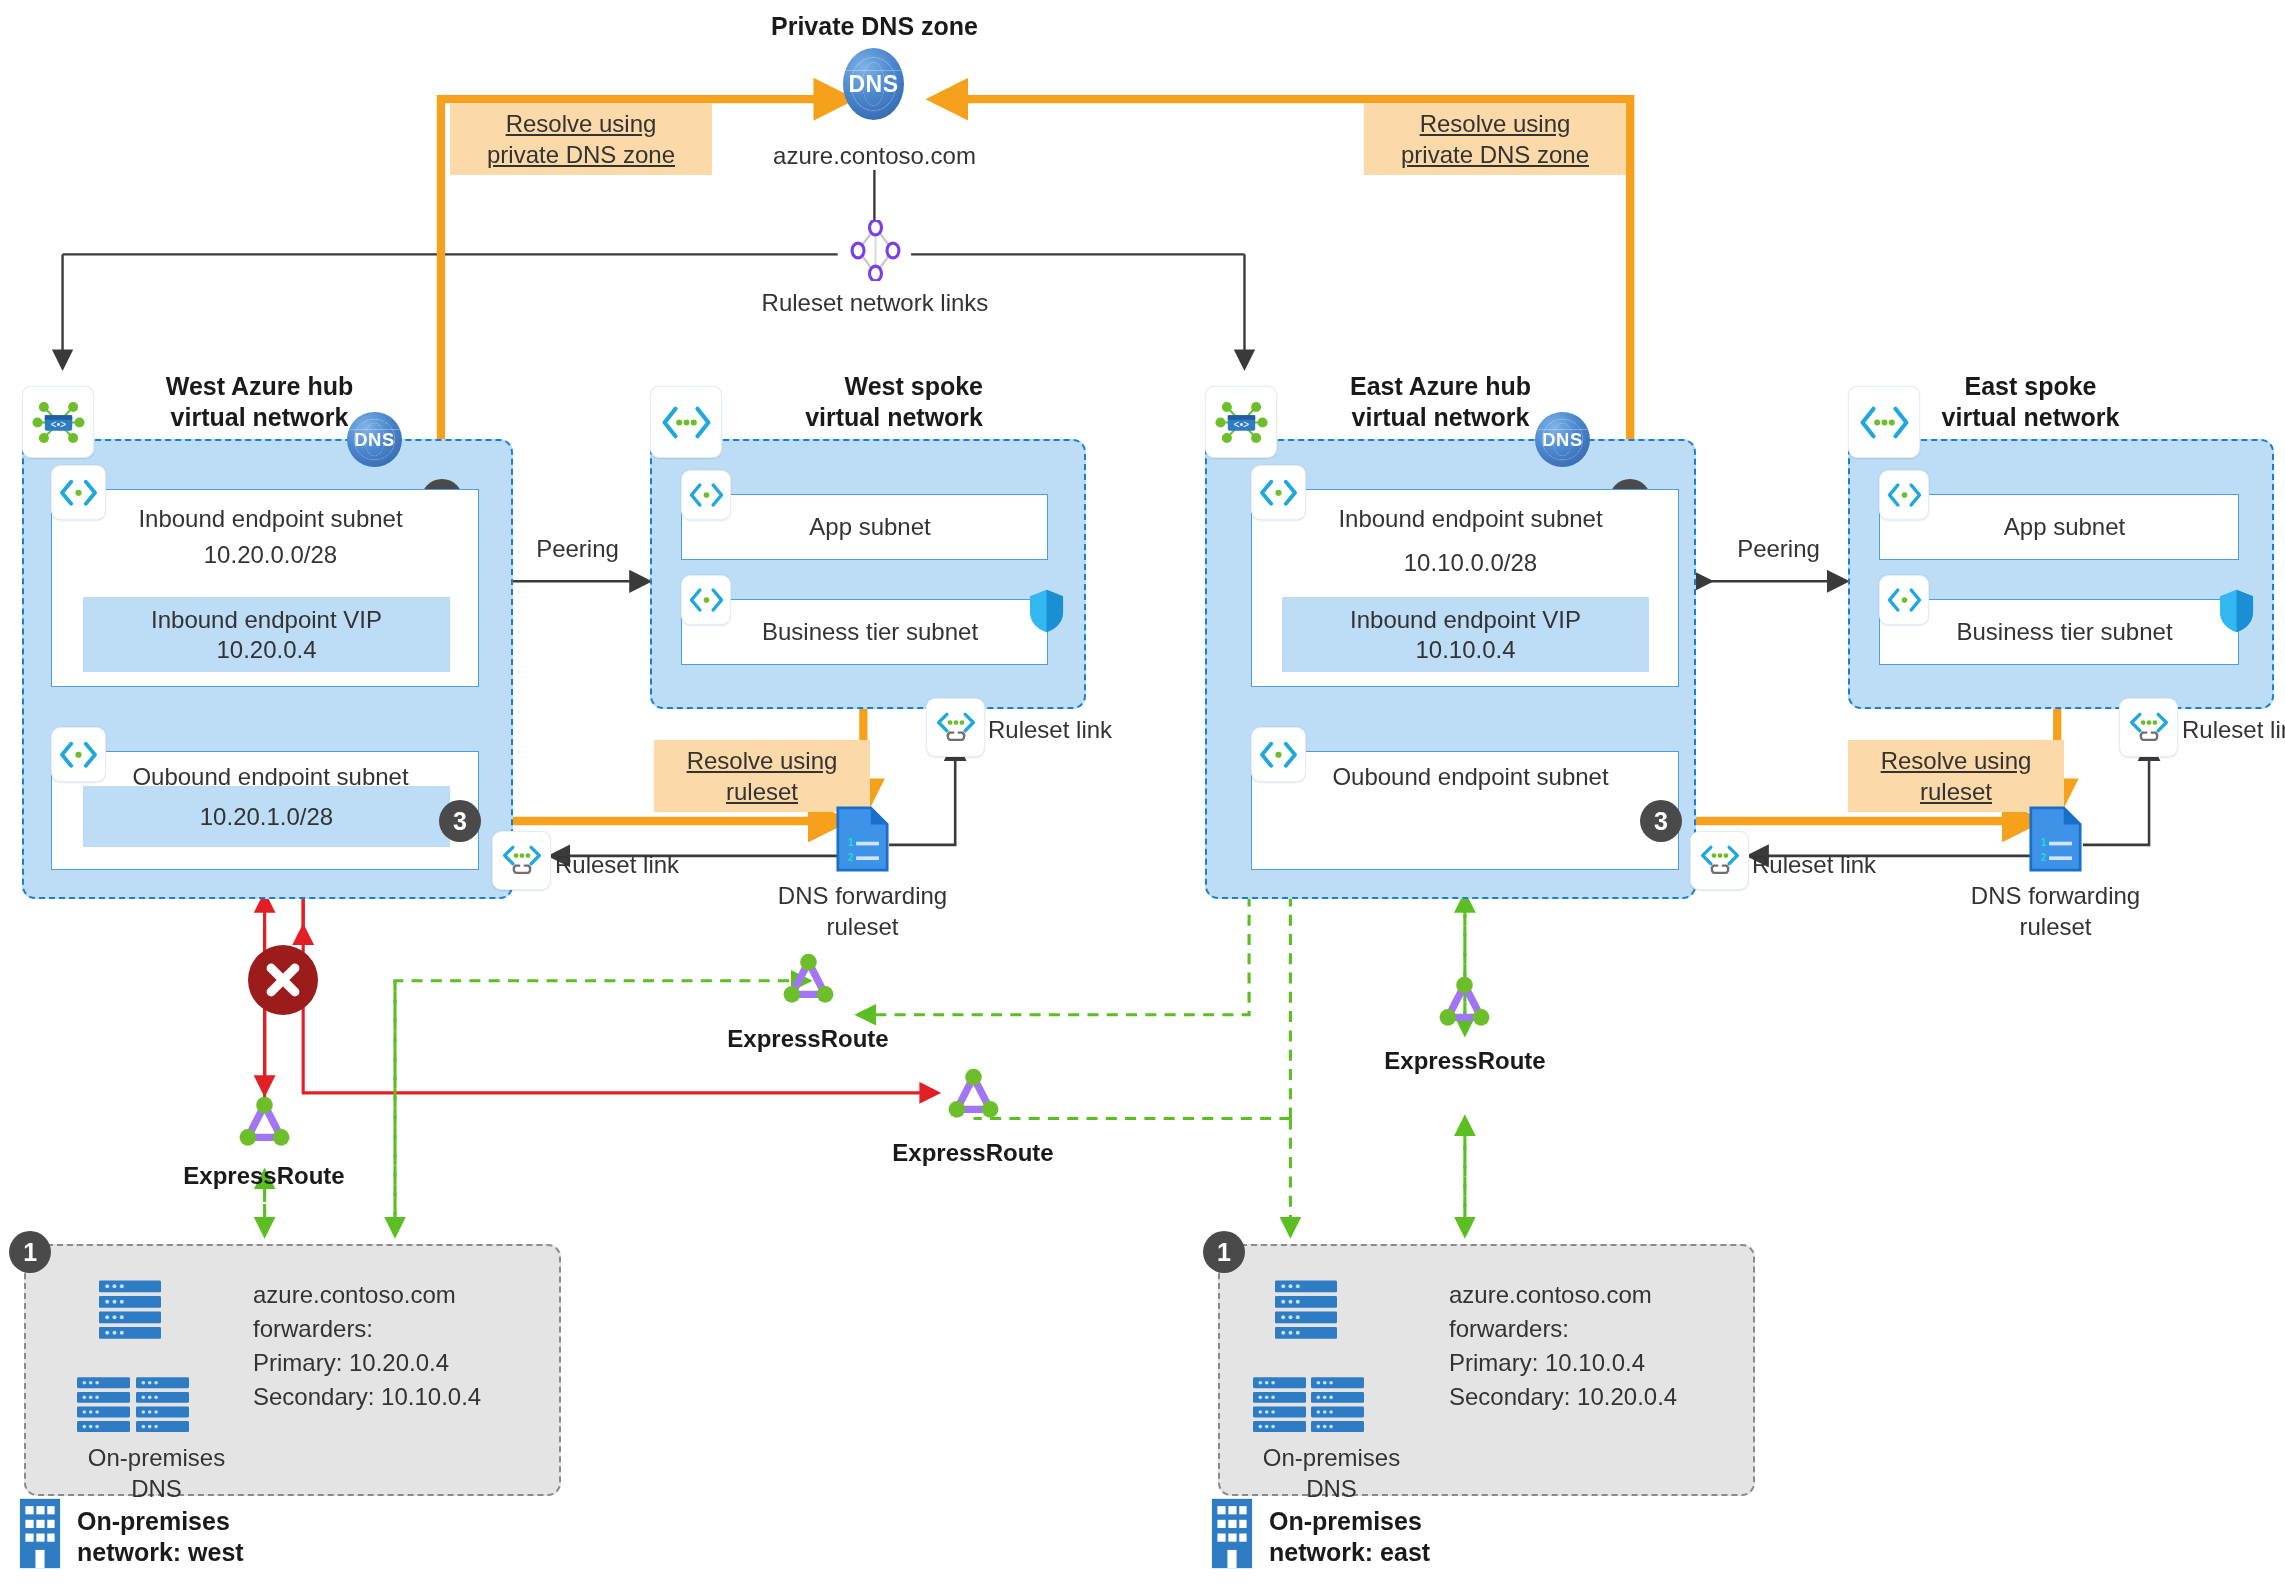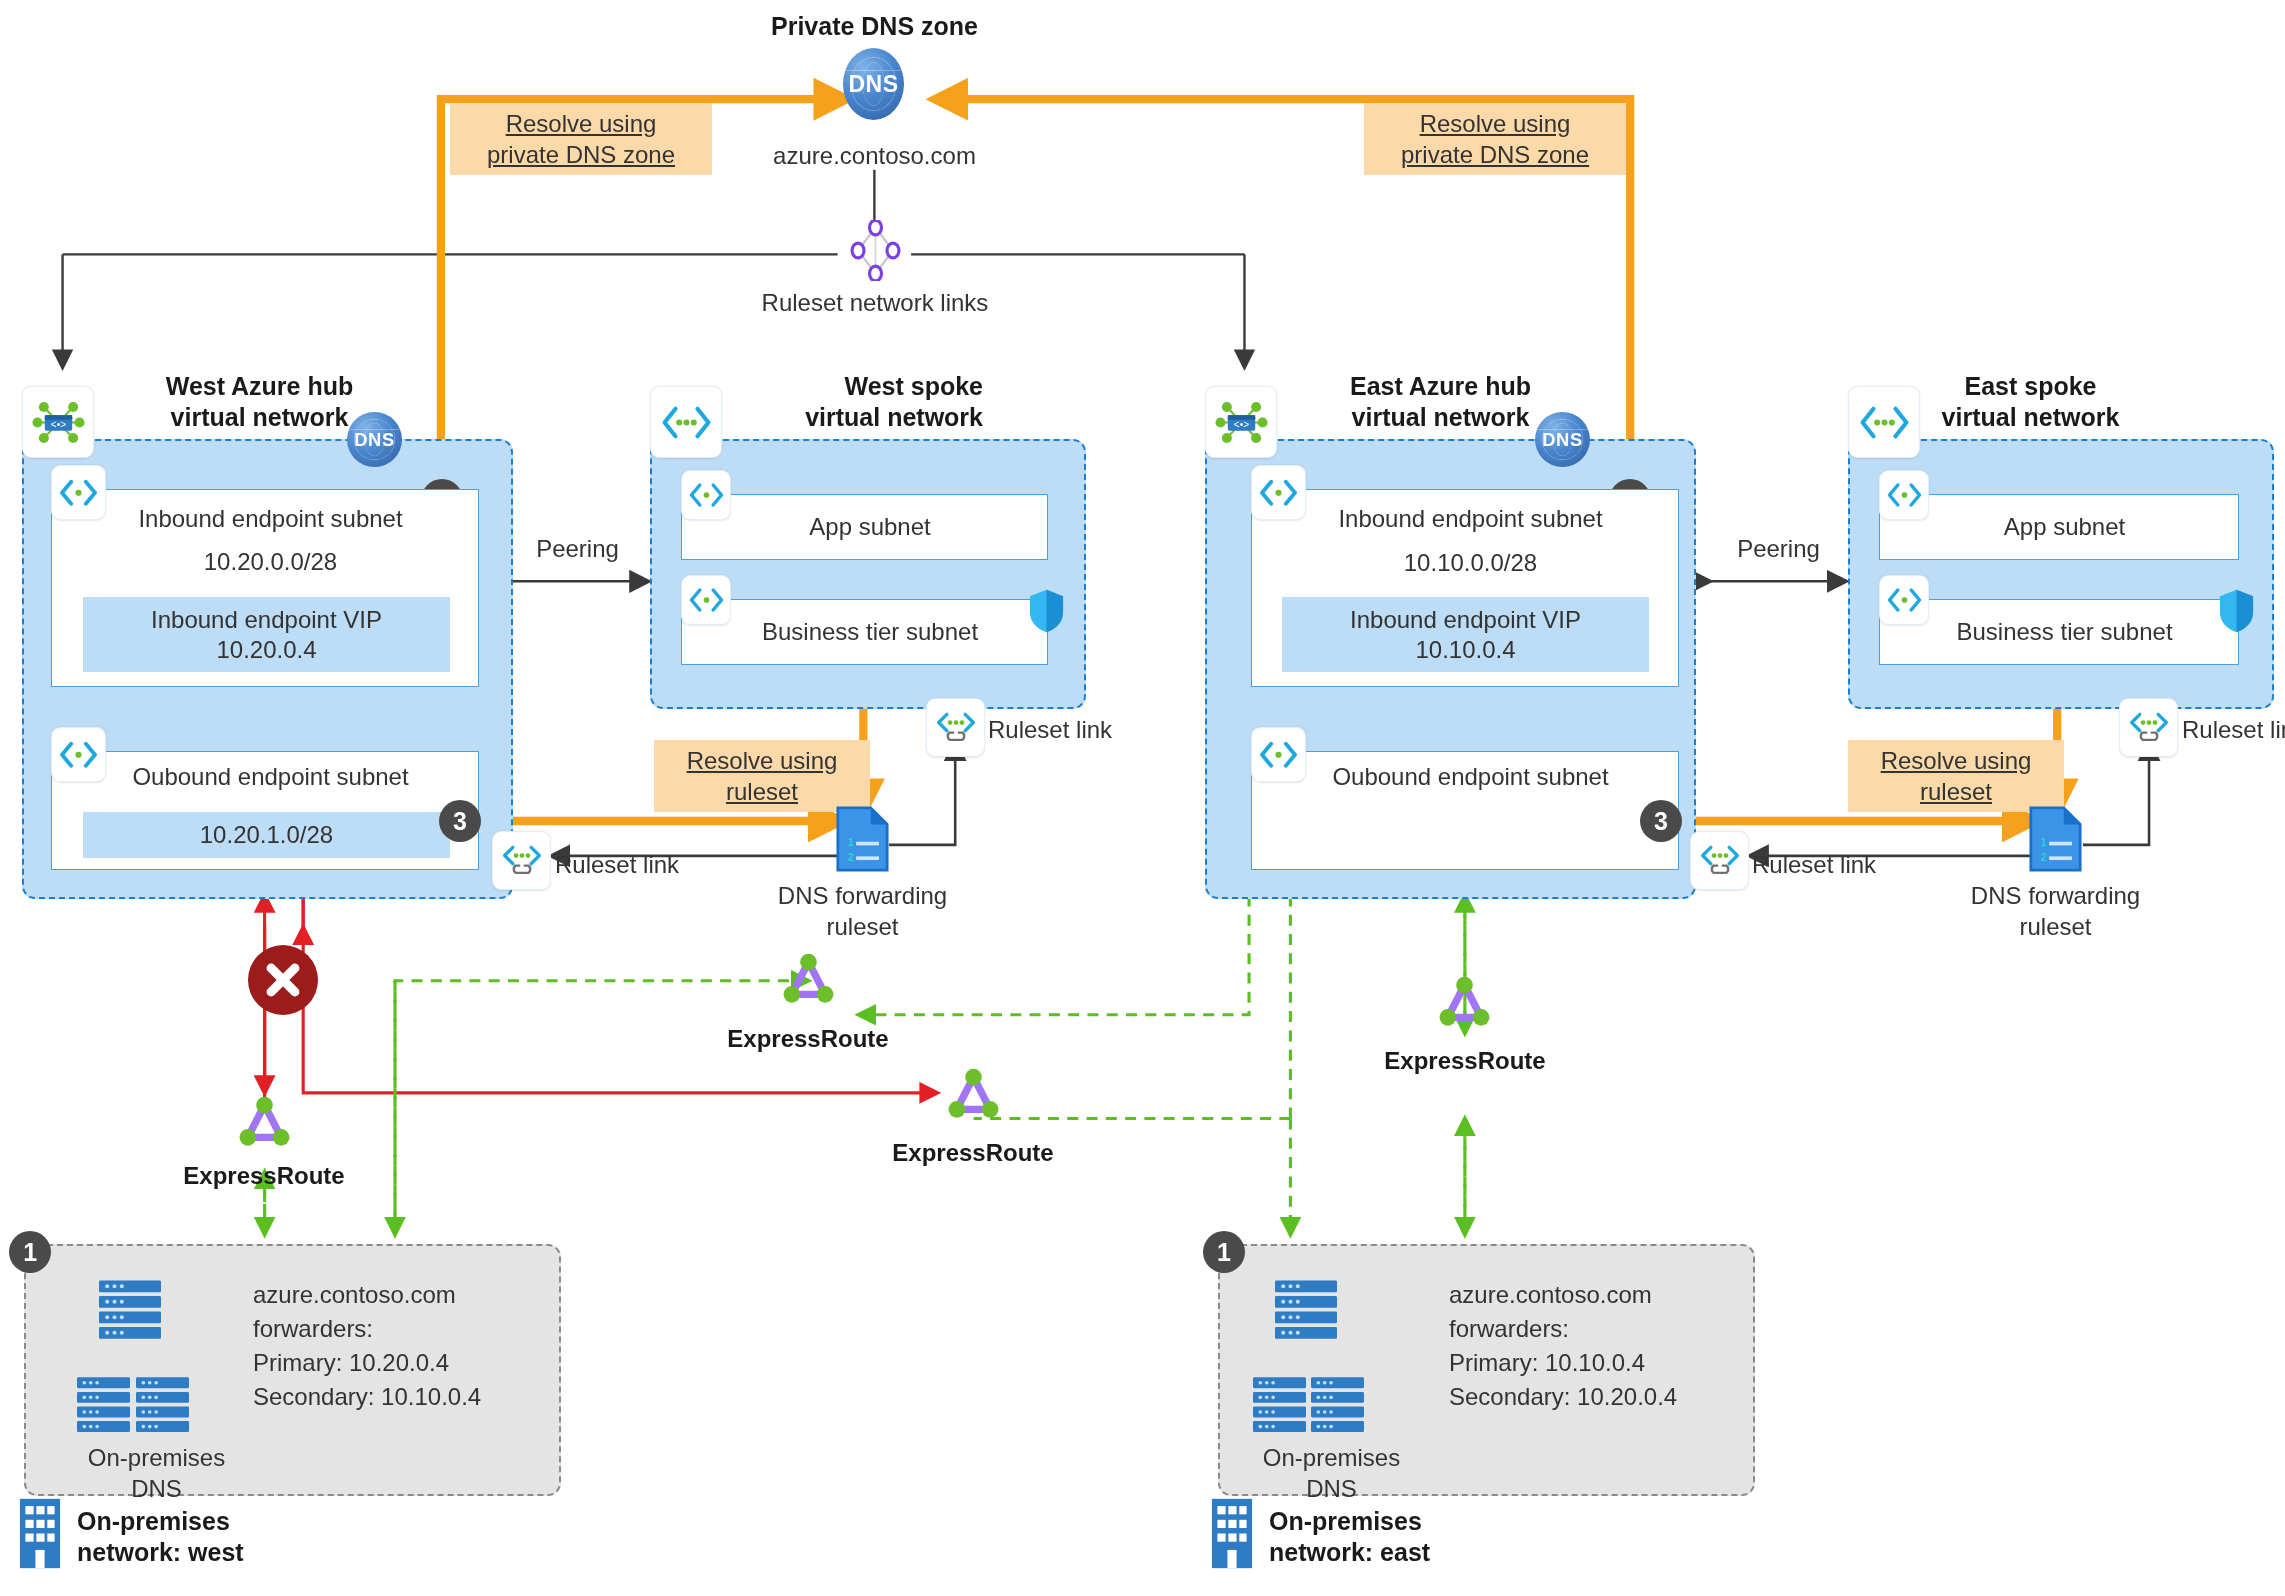--- a/index.html
+++ b/index.html
@@ -202,38 +202,38 @@
   </div>
 
   <div class="dnsglobe" style="left:347px;top:412px;width:55px;height:55px;font-size:18.4px;">
     <span>DNS</span>
   </div>
 
   <div class="badge" style="left:421px;top:479px;">2</div>
 
   <div class="subnet" style="left:51px;top:489px;width:428px;height:198px;">
     <div class="t" style="margin-top:14.7px;">Inbound endpoint subnet</div>
-    <div class="t" style="margin-top:15px;">10.20.0.0/28</div>
+    <div class="t" style="margin-top:8px;">10.20.0.0/28</div>
   </div>
   <div class="vipbox" style="left:83px;top:597px;width:367px;height:75px;flex-direction:column;">
     <div>Inbound endpoint VIP</div>
     <div>10.20.0.4</div>
   </div>
   <div class="tile" style="left:51px;top:465px;width:53px;height:53px;">
     <svg width="39" height="27.5" viewBox="0 0 42 30">
       <path d="M13,3 L3,15 L13,27" stroke="#1FA8E0" stroke-width="4.2" fill="none" stroke-linecap="round" stroke-linejoin="round"></path>
       <path d="M29,3 L39,15 L29,27" stroke="#1FA8E0" stroke-width="4.2" fill="none" stroke-linecap="round" stroke-linejoin="round"></path>
       <circle cx="21" cy="15" r="3.4" fill="#6CBE2A"></circle>
     </svg>
   </div>
 
   <div class="subnet" style="left:51px;top:751px;width:428px;height:119px;">
     <div class="t" style="margin-top:11px;">Oubound endpoint subnet</div>
   </div>
-  <div class="vipbox" style="left:83px;top:812px;width:367px;height:46px;">10.20.1.0/28</div>
+  <div class="vipbox" style="left:83px;top:786px;width:367px;height:61px;">10.20.1.0/28</div>
   <div class="tile" style="left:51px;top:727px;width:53px;height:53px;">
     <svg width="39" height="27.5" viewBox="0 0 42 30">
       <path d="M13,3 L3,15 L13,27" stroke="#1FA8E0" stroke-width="4.2" fill="none" stroke-linecap="round" stroke-linejoin="round"></path>
       <path d="M29,3 L39,15 L29,27" stroke="#1FA8E0" stroke-width="4.2" fill="none" stroke-linecap="round" stroke-linejoin="round"></path>
       <circle cx="21" cy="15" r="3.4" fill="#6CBE2A"></circle>
     </svg>
   </div>
 
   <div class="badge" style="left:439px;top:800px;">3</div>
 

